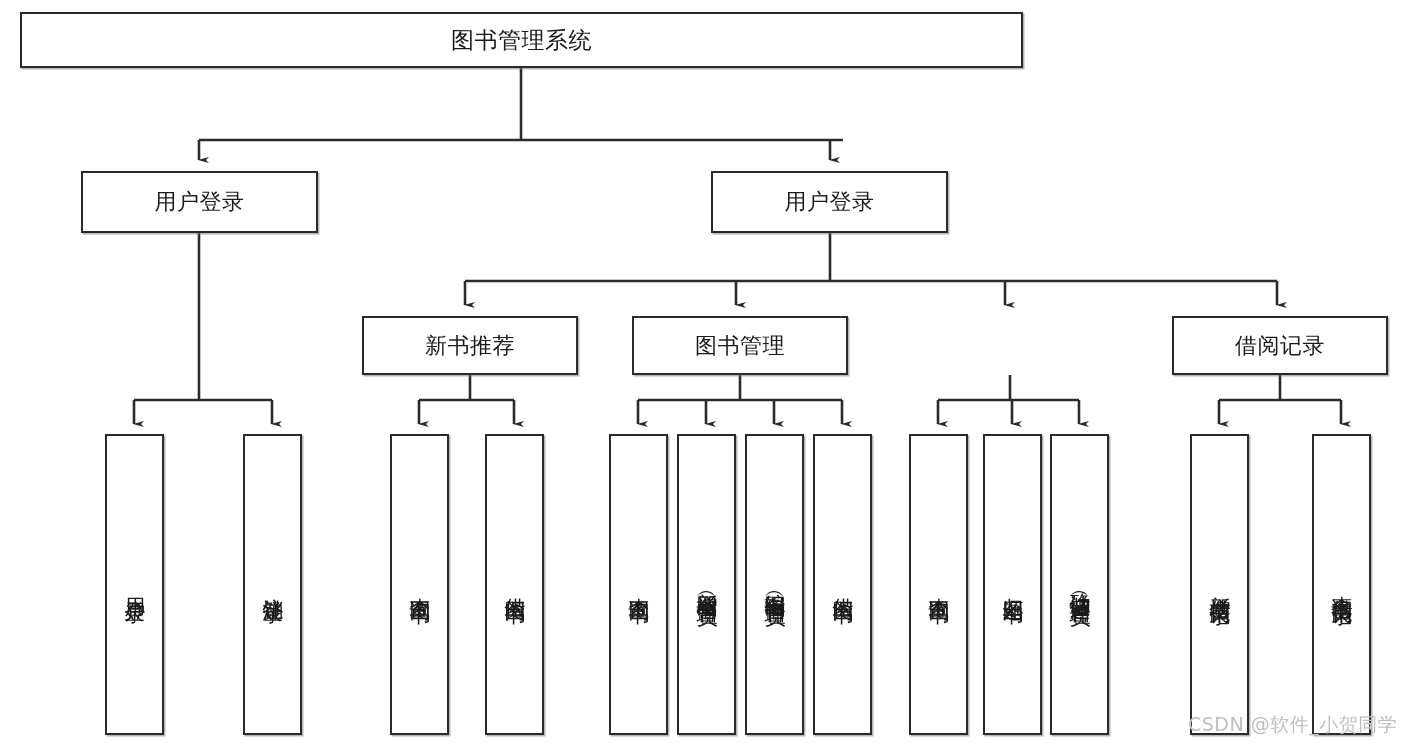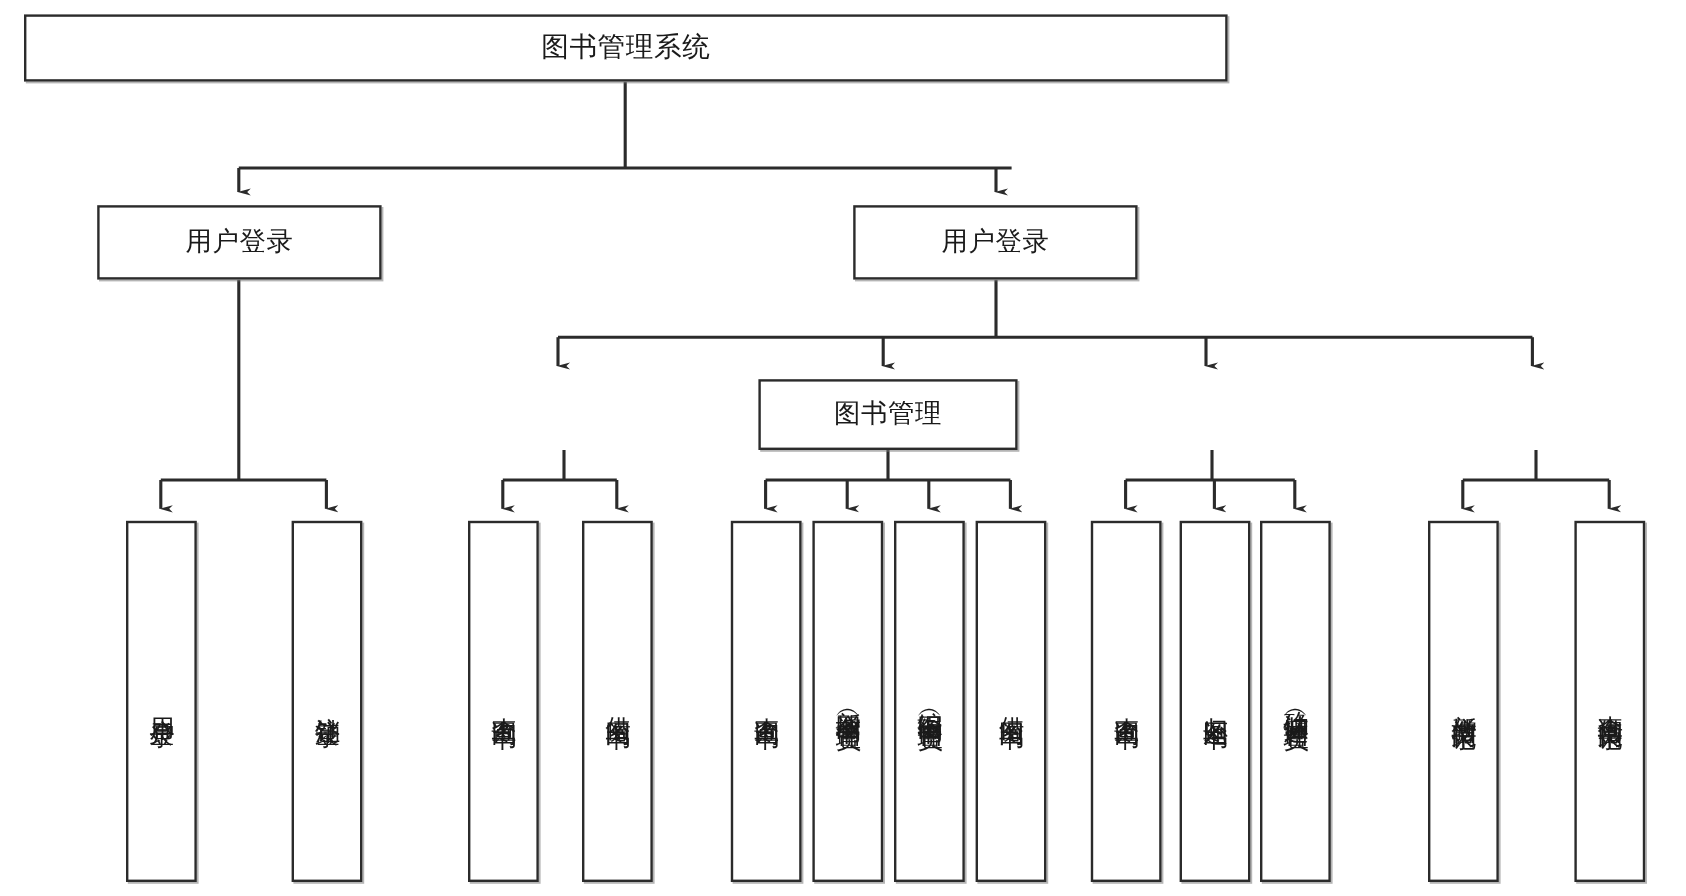--- a/index.html
+++ b/index.html
@@ -121,22 +121,28 @@
     <span class="label">图书管理系统</span>
   </div>
 
   <div class="node" style="left:81px; top:171px; width:237px; height:62px;">
     <span class="label">用户登录</span>
   </div>
   <div class="node" style="left:711px; top:171px; width:237px; height:62px;">
     <span class="label">用户登录</span>
   </div>
 
+  <div class="node" style="left:362px; top:316px; width:216px; height:59px;">
+    <span class="label">新书推荐</span>
+  </div>
   <div class="node" style="left:632px; top:316px; width:216px; height:59px;">
     <span class="label">图书管理</span>
+  </div>
+  <div class="node" style="left:1172px; top:316px; width:216px; height:59px;">
+    <span class="label">借阅记录</span>
   </div>
 
   <div class="node vertical" style="left:105px; top:434px; width:59px; height:301px;">
     <span class="label">用户登录</span>
   </div>
   <div class="node vertical" style="left:243px; top:434px; width:59px; height:301px;">
     <span class="label">注销登录</span>
   </div>
 
   <div class="node vertical" style="left:390px; top:434px; width:59px; height:301px;">
@@ -169,14 +175,15 @@
     <span class="label">确认归还（管理员）</span>
   </div>
 
   <div class="node vertical" style="left:1190px; top:434px; width:59px; height:301px;">
     <span class="label">新增借阅记录</span>
   </div>
   <div class="node vertical" style="left:1312px; top:434px; width:59px; height:301px;">
     <span class="label">查询借阅记录</span>
   </div>
 
+  <div class="watermark">CSDN @软件_小贺同学</div>
 
 </div>
 
 </body></html>

